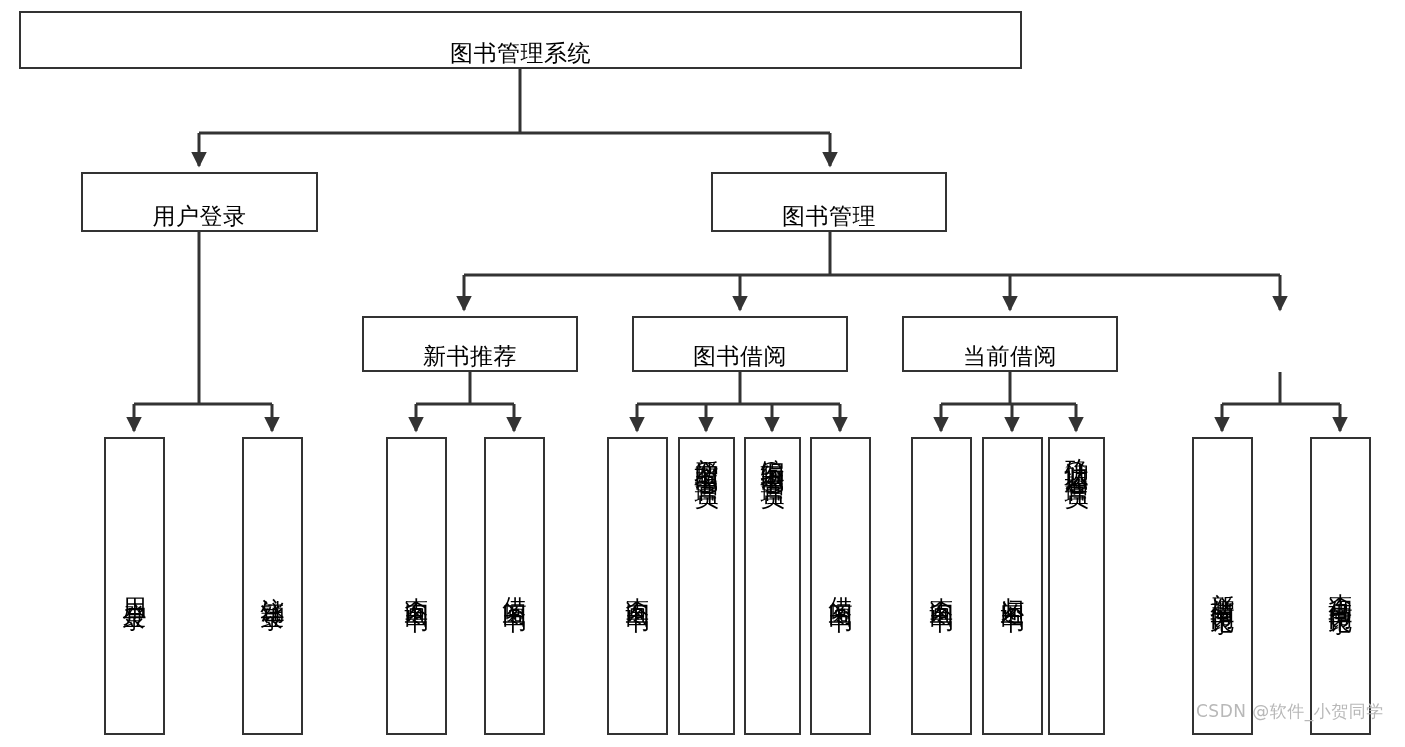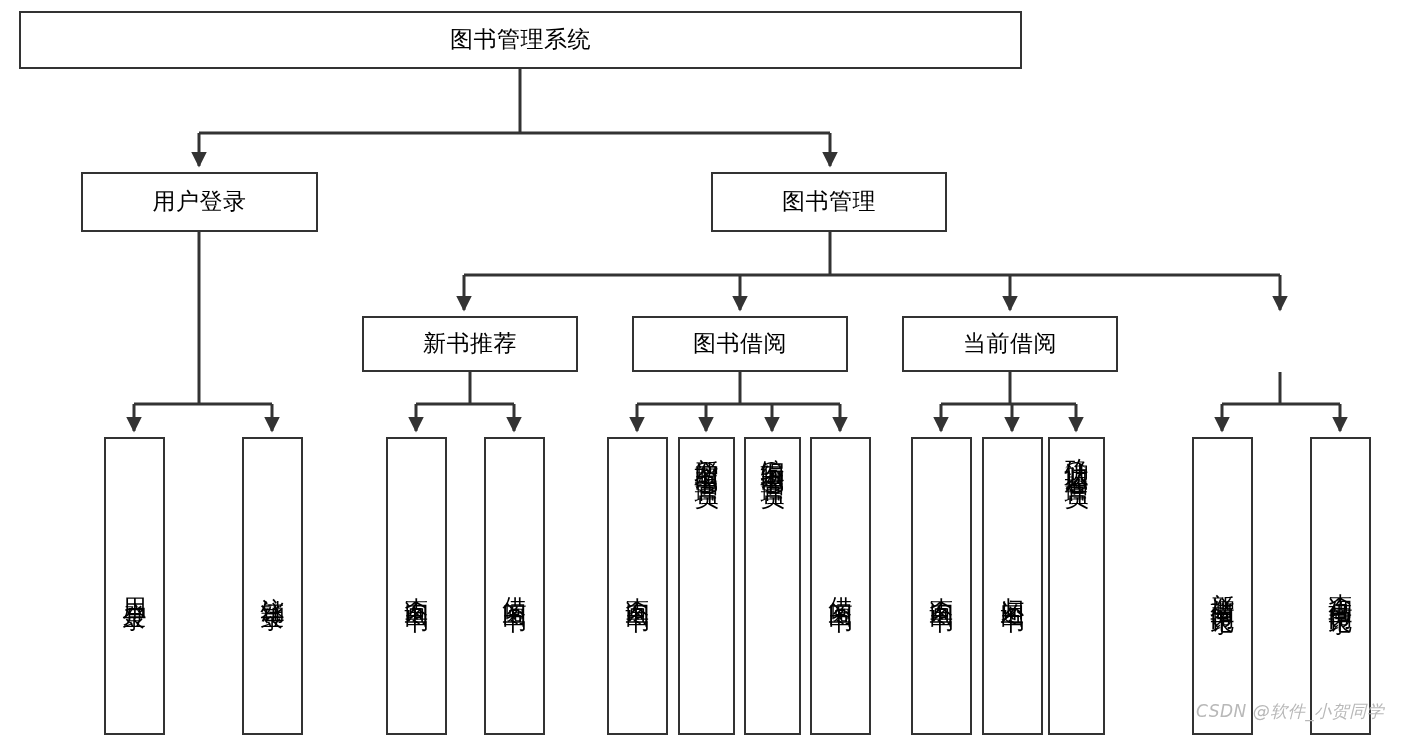--- a/index.html
+++ b/index.html
@@ -25,21 +25,21 @@
     width: 1405px;
     height: 747px;
     pointer-events: none;
   }
   .node {
     position: absolute;
     box-sizing: border-box;
     border: 2.5px solid #333333;
     background: #ffffff;
     display: flex;
-    align-items: center;
+    align-items: flex-end;
     justify-content: center;
     color: #000000;
     line-height: 1.18;
     text-align: center;
   }
   .node .label {
     display: block;
     white-space: pre-line;
   }
   
@@ -189,17 +189,17 @@
   <div class="node vert top-text" style="left:1048px; top:437px; width:57px; height:298px;">
     <span class="label">确认归还（管理员）</span>
   </div>
   <div class="node vert center-text" style="left:1192px; top:437px; width:61px; height:298px;">
     <span class="label">新增借阅记录</span>
   </div>
   <div class="node vert center-text" style="left:1310px; top:437px; width:61px; height:298px;">
     <span class="label">查询借阅记录</span>
   </div>
 
-  <div class="watermark" style="left:1196px; top:700px;font-style:italic;">
+  <div class="watermark" style="left:1196px; top:700px;">
     <span>CSDN @软件_小贺同学</span>
   </div>
 
 </div>
 
 </body></html>

